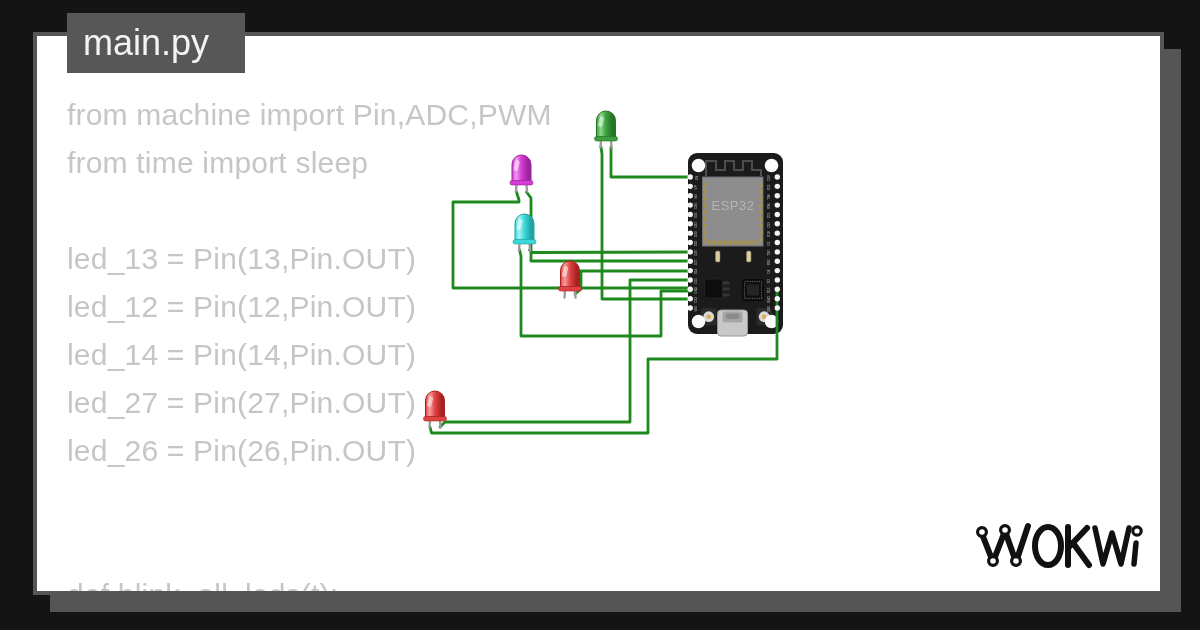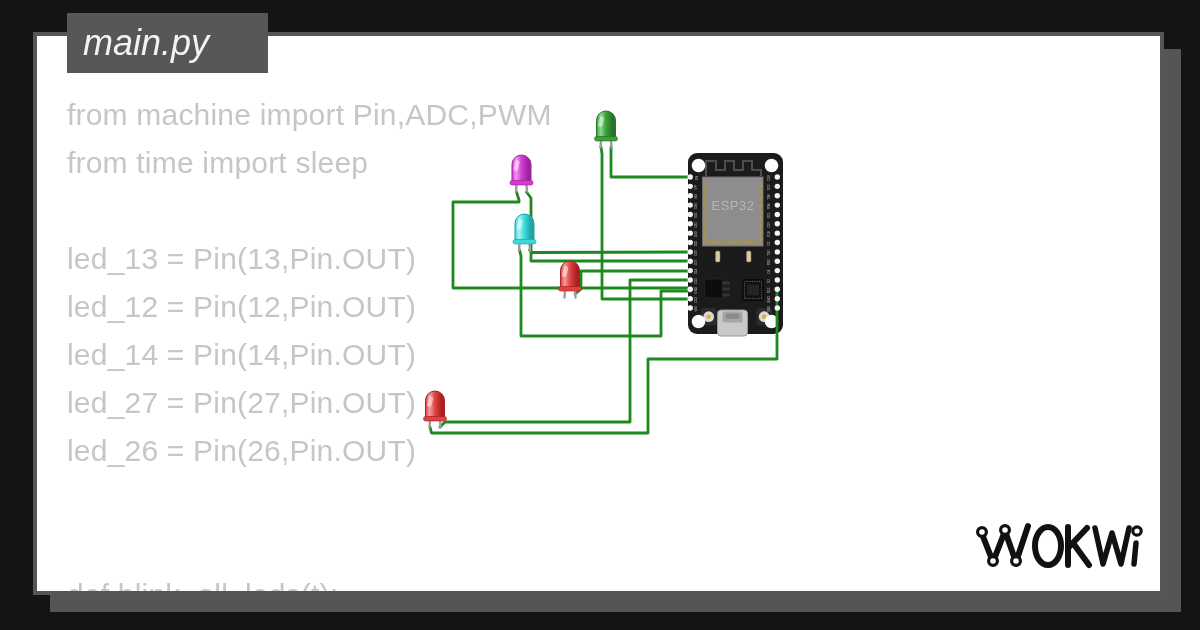--- a/index.html
+++ b/index.html
@@ -14,23 +14,23 @@
     box-shadow:17px 17px 0 0 #555555;
     overflow:hidden;z-index:1;
   }
   .code{
     position:absolute;left:30px;top:55px;
     font-size:30px;line-height:48px;color:#c6c6c6;
     white-space:pre;letter-spacing:0.2px;
   }
   .code-line{height:48px;}
   .tab{
-    position:absolute;left:67px;top:13px;width:201px;height:60px;
+    position:absolute;left:67px;top:13px;width:178px;height:60px;
     background:#575757;color:#f3f3f3;z-index:3;
-    font-size:36px;line-height:60px;padding-left:16px;box-sizing:border-box;font-style:italic;
+    font-size:36px;line-height:60px;padding-left:16px;box-sizing:border-box;
   }
   #circuit{
     position:absolute;left:0;top:0;width:1200px;height:630px;
     z-index:4;pointer-events:none;
   }
   #logo{
     position:absolute;left:968px;top:512px;width:200px;height:68px;z-index:2;
   }
   .logo-stroke{fill:none;stroke:#111111;stroke-width:6;stroke-linecap:round;stroke-linejoin:round;}
   .logo-stroke-thin{fill:none;stroke:#111111;stroke-width:5.5;stroke-linecap:round;stroke-linejoin:round;}

